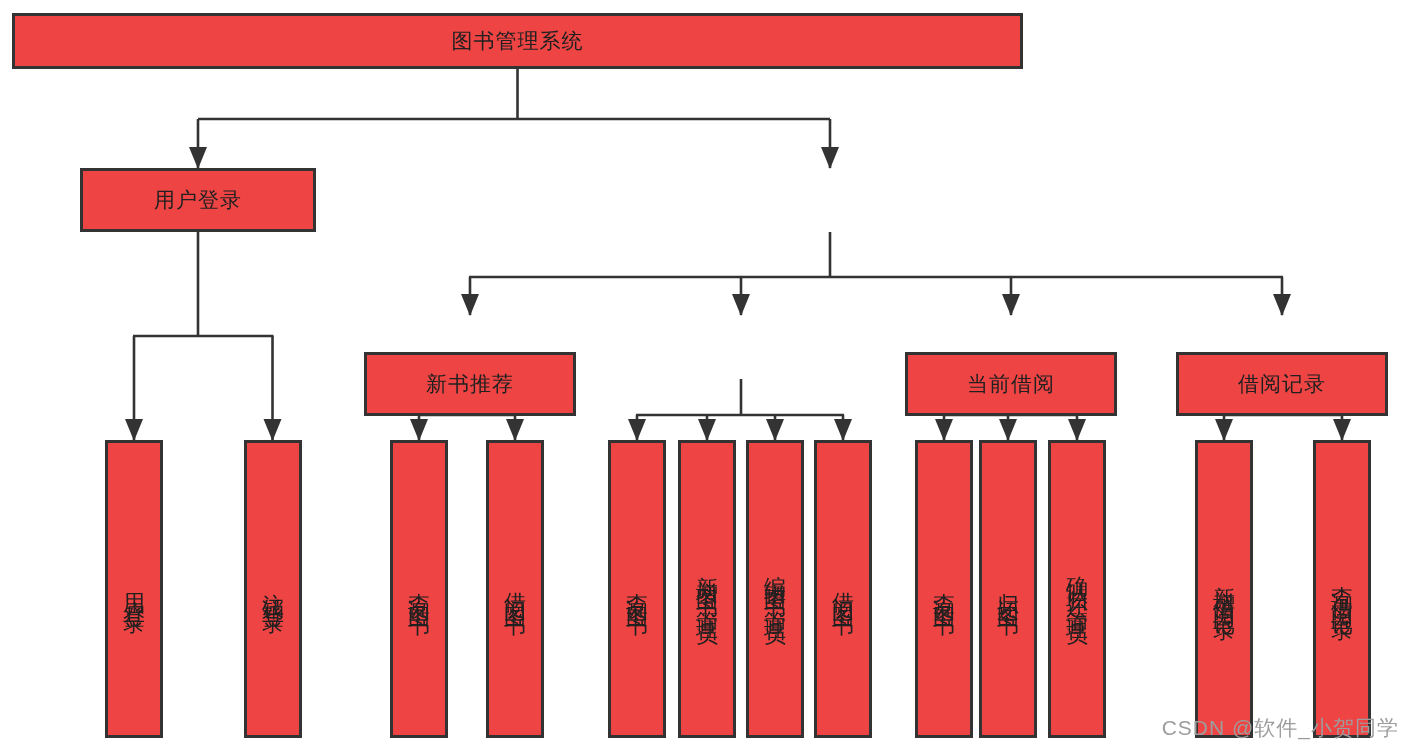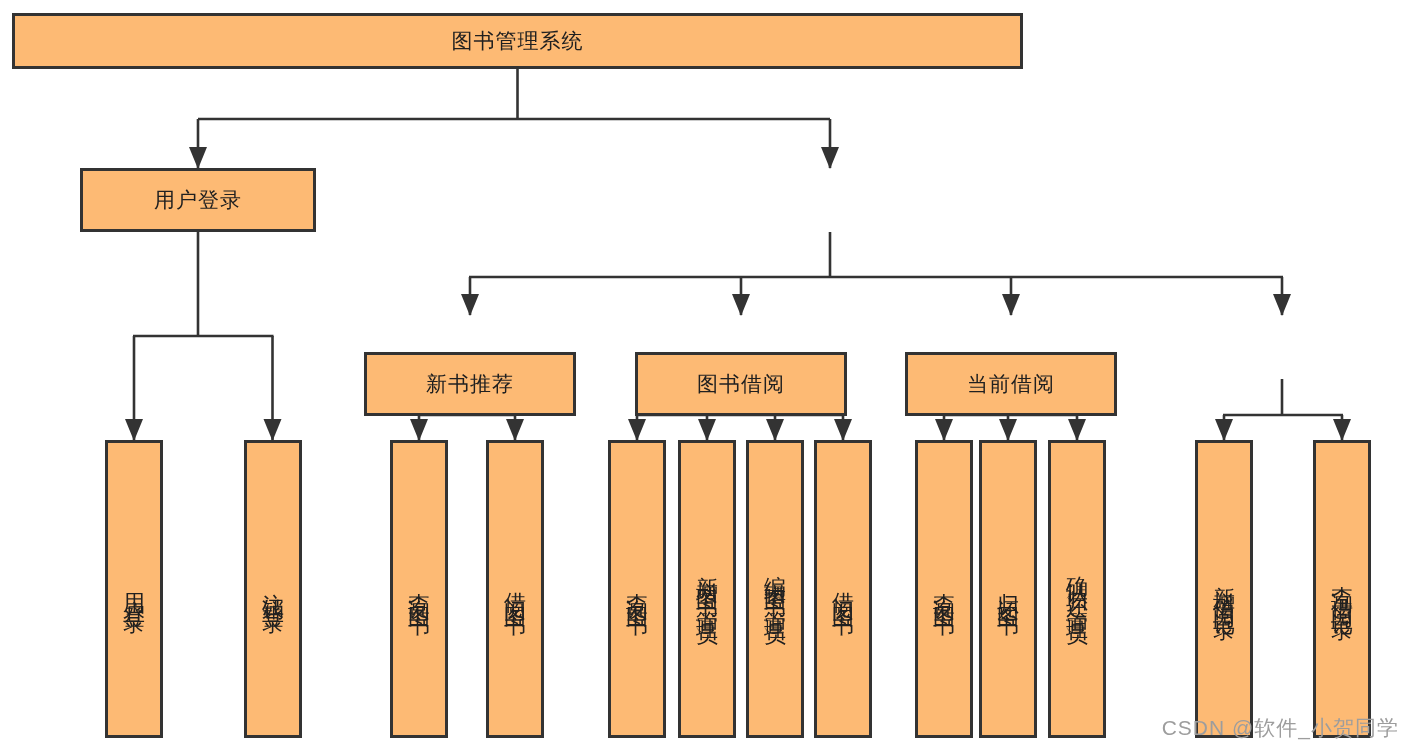--- a/index.html
+++ b/index.html
@@ -26,21 +26,21 @@
   .connectors path, .connectors line {
     stroke: var(--line);
     stroke-width: 2.6;
     fill: none;
   }
   .connectors .arrowhead { fill: var(--line); stroke: none; }
   .box {
     position: absolute;
     box-sizing: border-box;
     border: 3px solid var(--line);
-    background: #fdba74;
+    background: #ef4444;
     display: flex;
     align-items: center;
     justify-content: center;
     color: var(--text);
   }
   .hbox { font-size: 21px; letter-spacing: 1px; }
   .root  { left: 12px;  top: 13px;  width: 1011px; height: 56px; }
   .lvl2  { height: 64px; width: 236px; top: 168px; }
   .lvl3  { height: 64px; width: 212px; top: 315px; margin-top: 37px; }
   .leaf  {
@@ -123,25 +123,25 @@
     <span>图书管理系统</span>
   </div>
 
   <div class="box lvl2 hbox" style="left:80px">
     <span>用户登录</span>
   </div>
 
   <div class="box lvl3 hbox" style="left:364px">
     <span>新书推荐</span>
   </div>
-  <div class="box lvl3 hbox" style="left:635px">
-    <span>图书借阅</span>
-  </div>
   <div class="box lvl3 hbox" style="left:905px">
     <span>当前借阅</span>
+  </div>
+  <div class="box lvl3 hbox" style="left:1176px">
+    <span>借阅记录</span>
   </div>
 
   <div class="box leaf" style="left:105px">
     <span class="vtext">用户登录</span>
   </div>
   <div class="box leaf" style="left:244px">
     <span class="vtext">注销登录</span>
   </div>
   <div class="box leaf" style="left:390px">
     <span class="vtext">查询图书</span>

